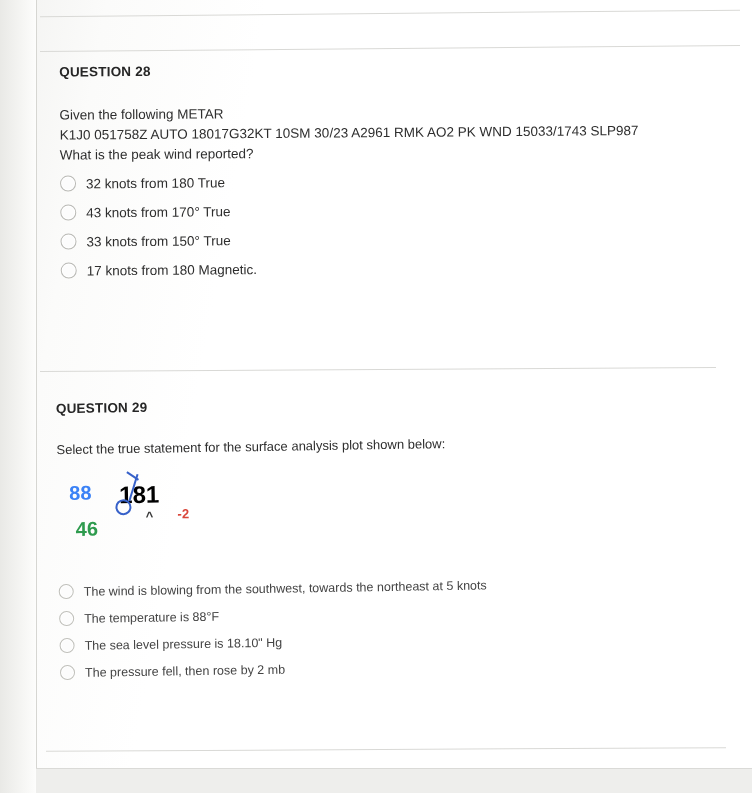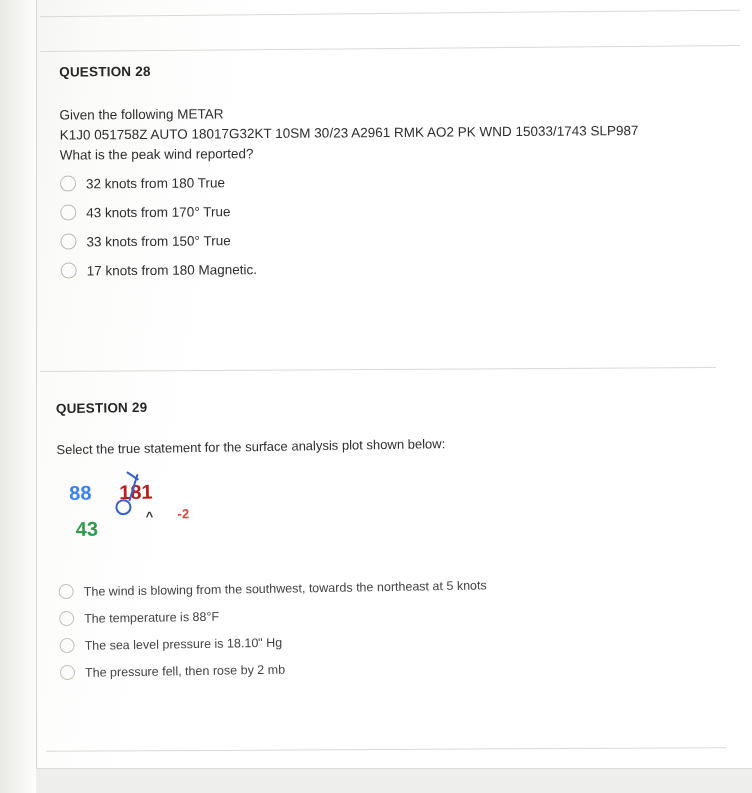--- a/index.html
+++ b/index.html
@@ -141,21 +141,21 @@
   
   .station-plot {
     position: relative;
     width: 230px;
     height: 96px;
     margin: 18px 0 10px 10px;
     font-family: "Liberation Sans", sans-serif;
   }
   .sp-item { position: absolute; font-weight: bold; }
   .sp-temp { left: 2px; top: 4px; font-size: 20px; color: #3b82f6; }
-  .sp-pres { left: 52px; top: 4px; font-size: 20px; color: #b91c1c; }
+  .sp-pres { left: 52px; top: 4px; font-size: 24px; color: #000000; }
   .sp-dew  { left: 8px; top: 40px; font-size: 20px; color: #2e9b4e; }
   .sp-tend { left: 110px; top: 30px; font-size: 13px; color: #d9463a; }
   .sp-tendline { left: 78px; top: 32px; font-size: 13px; color: #3a3a3a; }
 
   .sp-circle {
     position: absolute;
     left: 48px;
     top: 22px;
     width: 16px;
     height: 16px;
@@ -226,21 +226,21 @@
     </div>
   </div>
 
   <div class="q-block" id="q29">
     <div class="q-title">QUESTION 29</div>
     <div class="q-body">Select the true statement for the surface analysis plot shown below:</div>
 
     <div class="station-plot">
       <span class="sp-item sp-temp">88</span>
       <span class="sp-item sp-pres">181</span>
-      <span class="sp-item sp-dew">43</span>
+      <span class="sp-item sp-dew">46</span>
       <span class="sp-item sp-tendline">^</span>
       <span class="sp-item sp-tend">-2</span>
       <span class="sp-circle"></span>
       <span class="sp-shaft"></span>
       <span class="sp-barb"></span>
     </div>
 
     <div class="options">
       <div class="option-row">
         <span class="radio"></span>

